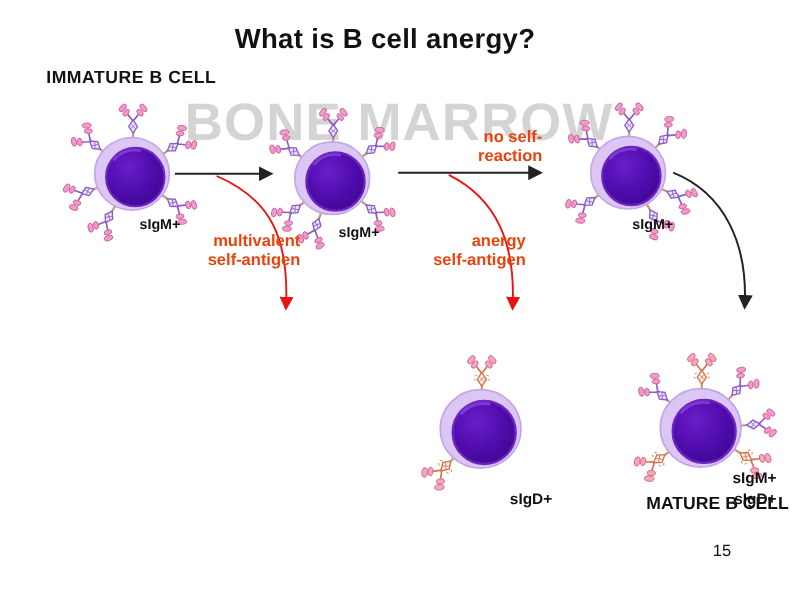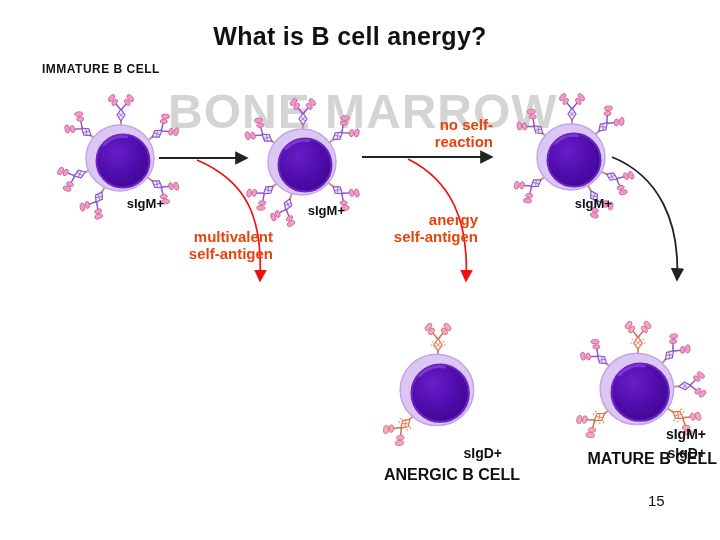--- a/index.html
+++ b/index.html
@@ -14,28 +14,28 @@
     overflow:hidden;font-family:"Liberation Sans",sans-serif;color:var(--ink);
   }
   .lbl{position:absolute;z-index:3;}
   .center{text-align:right;}
   .orange{color:var(--accent);}
   .pre{white-space:pre-line;}
   .wm{position:absolute;z-index:1;color:var(--wm);font-weight:600;letter-spacing:1px;}
   #wm-top{left:168px;top:84px;font-size:48px;}
   #wm-bottom{left:408px;top:476px;font-size:44px;}
   #title{left:0;top:22px;width:700px;text-align:center;font-size:25px;font-weight:600;letter-spacing:.3px;}
-  #immature{left:42px;top:62px;font-size:12px;font-weight:600;letter-spacing:.5px;}
+  #immature{left:42px;top:62px;font-size:16px;font-weight:600;letter-spacing:.5px;}
   .sigm{font-size:13px;font-weight:700;width:80px;}
   #sigm1{left:84px;top:196px;}
   #sigm2{left:265px;top:203px;}
   #sigm3{left:532px;top:196px;}
   .note{font-size:15px;font-weight:700;line-height:17px;width:120px;}
   #no-self{left:373px;top:116px;}
-  #multivalent{left:153px;top:228px;}
+  #multivalent{left:153px;top:211px;}
   #soluble{left:358px;top:211px;}
   #clonal{left:169px;top:296px;font-size:17px;font-weight:600;letter-spacing:.5px;}
   .cellline{font-size:14px;font-weight:700;width:130px;}
   #anergic-sigm{left:372px;top:426px;}
   #anergic-sigd{left:372px;top:445px;}
   #anergic-name{left:355px;top:466px;width:165px;font-size:16px;font-weight:600;}
   #mature-sigm{left:576px;top:426px;}
   #mature-sigd{left:576px;top:445px;}
   #mature-name{left:562px;top:450px;width:155px;font-size:16px;font-weight:600;}
   #pagenum{left:648px;top:492px;font-size:15px;z-index:4;}
@@ -155,20 +155,19 @@
 
   <div class="lbl note center orange pre" id="no-self">no self-
 reaction</div>
   <div class="lbl note center orange pre" id="multivalent">multivalent
 self-antigen</div>
   <div class="lbl note center orange pre" id="soluble">anergy
 self-antigen</div>
 
 
   <div class="lbl cellline center" id="anergic-sigd">sIgD+</div>
-  <div class="lbl center" id="anergic-name">ANERGIC B CELL</div>
 
   <div class="lbl cellline center" id="mature-sigm">sIgM+</div>
   <div class="lbl cellline center" id="mature-sigd">sIgD+</div>
   <div class="lbl center" id="mature-name">MATURE B CELL</div>
 
   <div class="lbl" id="pagenum">15</div>
 </div>
 
 </body></html>

